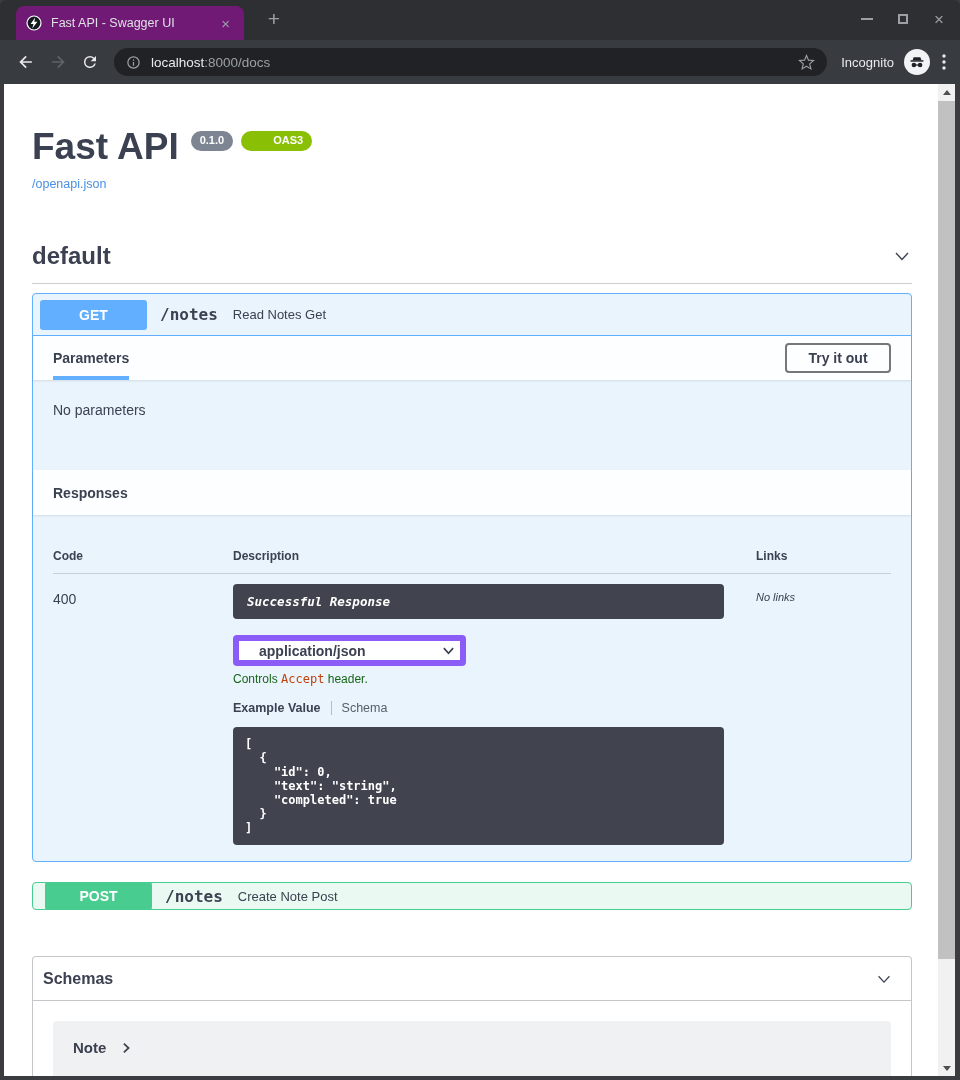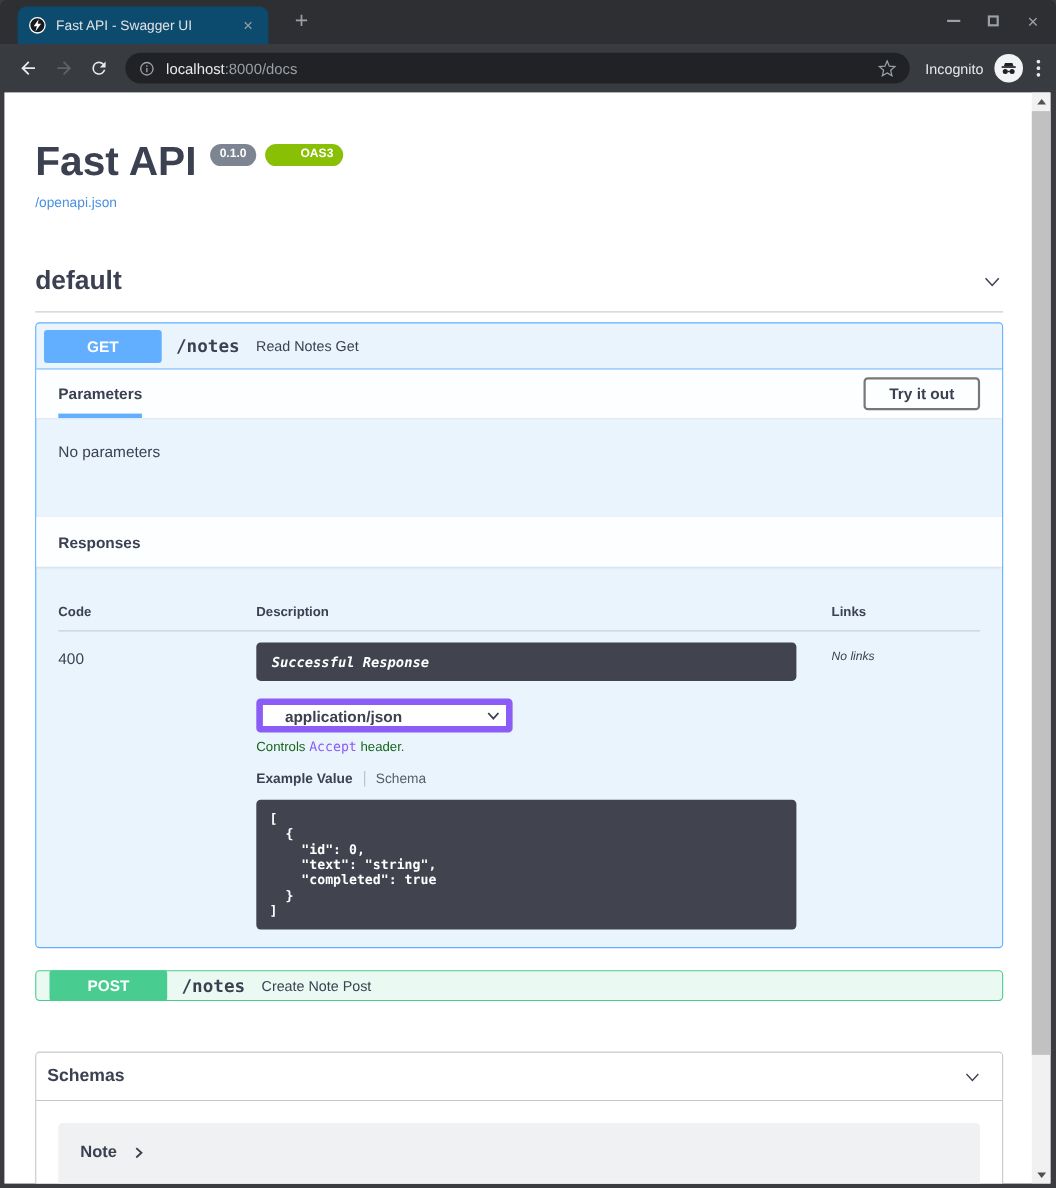--- a/index.html
+++ b/index.html
@@ -11,21 +11,21 @@
     overflow: hidden;
   }
 
   
   .tabstrip {
     position: absolute; left: 0; top: 0; width: 960px; height: 40px;
     background: #2d2f33; border-radius: 6px 6px 0 0;
   }
   .tab {
     position: absolute; left: 16px; top: 6px; width: 228px; height: 34px;
-    background: #0c4a6e; border-radius: 8px 8px 0 0;
+    background: #701a75; border-radius: 8px 8px 0 0;
     display: flex; align-items: center; padding: 0 10px;
   }
   .tab-title { flex: 1; font-size: 12.5px; color: #dfe1e5; white-space: nowrap; overflow: hidden; }
   .tab-close { color: #9aa0a6; font-size: 15px; line-height: 1; padding: 2px 4px; cursor: default; }
   .new-tab {
     position: absolute; left: 262px; top: 8px; color: #9aa0a6;
     font-size: 21px; line-height: 22px; width: 24px; text-align: center;
   }
   .win-controls { position: absolute; right: 14px; top: 12px; display: flex; gap: 22px; align-items: center; }
   .wc { width: 14px; height: 14px; display: flex; align-items: center; justify-content: center; color: #9aa0a6; }
@@ -136,21 +136,21 @@
   }
   .select-wrap { margin-top: 16px; position: relative; width: 233px; }
   .media-select {
     width: 100%; height: 31px; border: 6px solid #8b5cf6; border-radius: 4px;
     background: #fff; appearance: none; -webkit-appearance: none;
     font-family: "Liberation Sans", sans-serif; font-size: 14px; font-weight: bold; color: #3b4151;
     padding: 0 32px 0 20px; cursor: pointer;
   }
   .select-chevron { position: absolute; right: 11px; top: 9px; pointer-events: none; }
   .controls-line { margin-top: 6px; font-size: 12px; color: #196619; }
-  .controls-line code { font-family: "DejaVu Sans Mono", monospace; font-size: 12px; color: #8b5cf6; }
+  .controls-line code { font-family: "DejaVu Sans Mono", monospace; font-size: 12px; color: #c2410c; }
   .model-tabs { margin-top: 15px; display: flex; align-items: center; font-size: 12.5px; }
   .tab-example { font-weight: bold; color: #3b4151; padding-right: 10px; border-right: 1px solid rgba(59,65,81,.3); cursor: pointer; }
   .tab-schema { padding-left: 10px; color: #57606a; cursor: pointer; }
   .codeblock {
     margin-top: 12px; background: #41444e; border-radius: 4px; padding: 10px 12px;
     color: #fff; font-family: "DejaVu Sans Mono", monospace; font-size: 12px;
     line-height: 14px; font-weight: bold; white-space: pre;
   }
 
   

